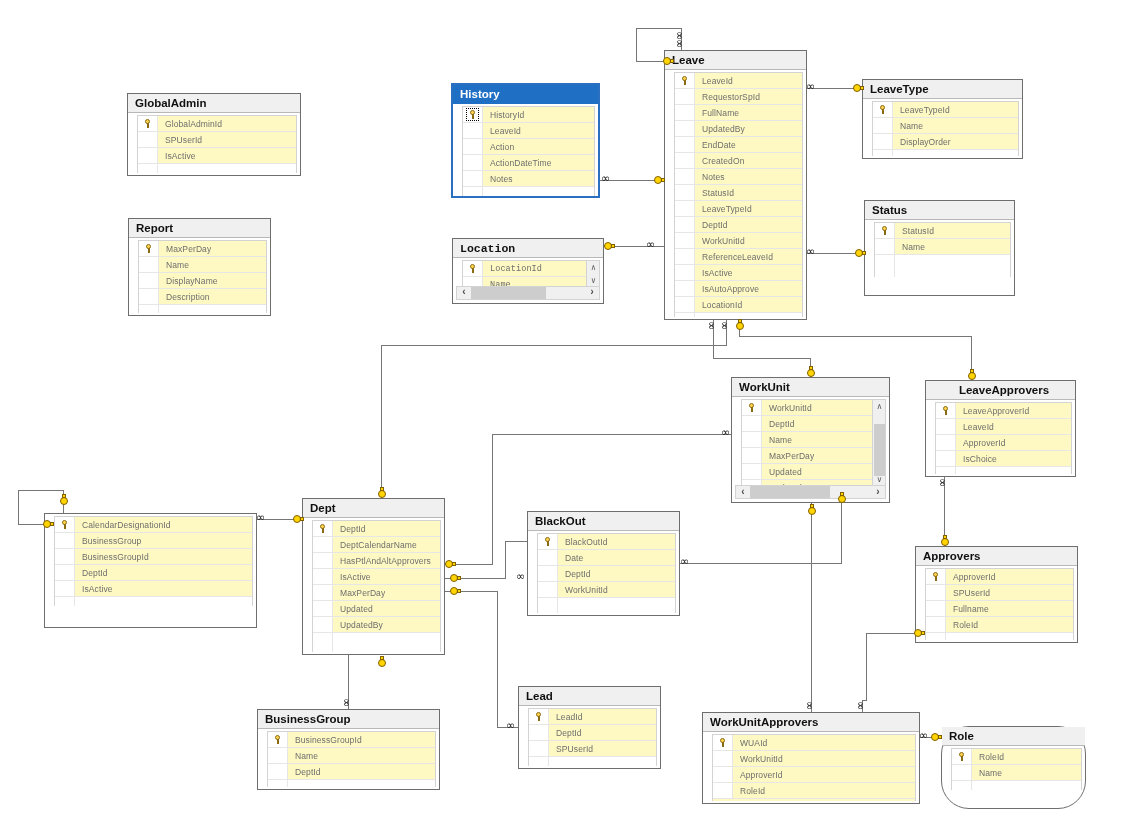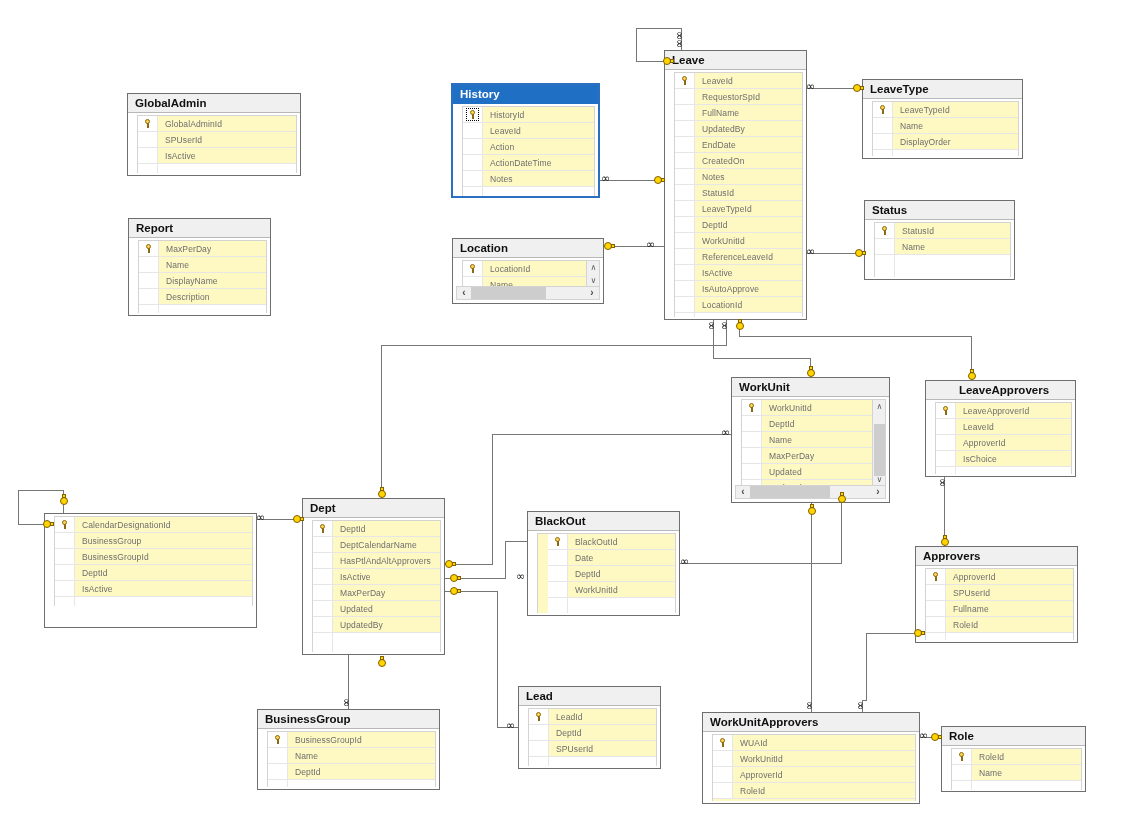--- a/index.html
+++ b/index.html
@@ -555,42 +555,42 @@
         </div>
         <div class="row">
           <div class="gutter"></div>
           <div class="colname">DisplayOrder</div>
         </div>
         <div class="row filler" style="height: 7px;">
           <div class="gutter"></div>
         </div>
       </div>
     </div>
-    <div class="tbl" style="left: 864px; top: 200px; width: 151px; height: 80px;">
+    <div class="tbl" style="left: 864px; top: 200px; width: 151px; height: 96px;">
       <div class="tbl-head">Status</div>
       <div class="tbl-body" style="height: 55px;">
         <div class="row pk">
           <div class="gutter">
             <span class="keyicon"></span>
           </div>
           <div class="colname">StatusId</div>
         </div>
         <div class="row">
           <div class="gutter"></div>
           <div class="colname">Name</div>
         </div>
         <div class="row filler" style="height: 16px;">
           <div class="gutter"></div>
         </div>
         <div class="row filler" style="height: 7px;">
           <div class="gutter"></div>
         </div>
       </div>
     </div>
-    <div class="tbl" style="left: 452px; top: 238px; width: 152px; height: 66px;">
+    <div class="tbl" style="left: 452px; top: 238px; width: 152px; height: 66px; font-family: Liberation Mono, monospace;">
       <div class="tbl-head">Location</div>
       <div class="tbl-body" style="height: 27px;">
         <div class="row pk">
           <div class="gutter">
             <span class="keyicon"></span>
           </div>
           <div class="colname">LocationId</div>
         </div>
         <div class="row">
           <div class="gutter"></div>
@@ -769,21 +769,21 @@
         <div class="row filler" style="height: 16px;">
           <div class="gutter"></div>
         </div>
         <div class="row filler" style="height: 4px;">
           <div class="gutter"></div>
         </div>
       </div>
     </div>
     <div class="tbl" style="left: 527px; top: 511px; width: 153px; height: 105px;">
       <div class="tbl-head">BlackOut</div>
-      <div class="tbl-body" style="height: 80px; padding-left: 10px;">
+      <div class="tbl-body" style="height: 80px;">
         <div class="row pk">
           <div class="gutter">
             <span class="keyicon"></span>
           </div>
           <div class="colname">BlackOutId</div>
         </div>
         <div class="row">
           <div class="gutter"></div>
           <div class="colname">Date</div>
         </div>
@@ -860,21 +860,21 @@
         <div class="row">
           <div class="gutter"></div>
           <div class="colname">ApproverId</div>
         </div>
         <div class="row">
           <div class="gutter"></div>
           <div class="colname">RoleId</div>
         </div>
       </div>
     </div>
-    <div class="tbl" style="left: 941px; top: 726px; width: 145px; height: 66px;">
+    <div class="tbl" style="left: 941px; top: 726px; width: 145px; height: 83px; border-radius: 28px;">
       <div class="tbl-head">Role</div>
       <div class="tbl-body" style="height: 42px;">
         <div class="row pk">
           <div class="gutter">
             <span class="keyicon"></span>
           </div>
           <div class="colname">RoleId</div>
         </div>
         <div class="row">
           <div class="gutter"></div>

